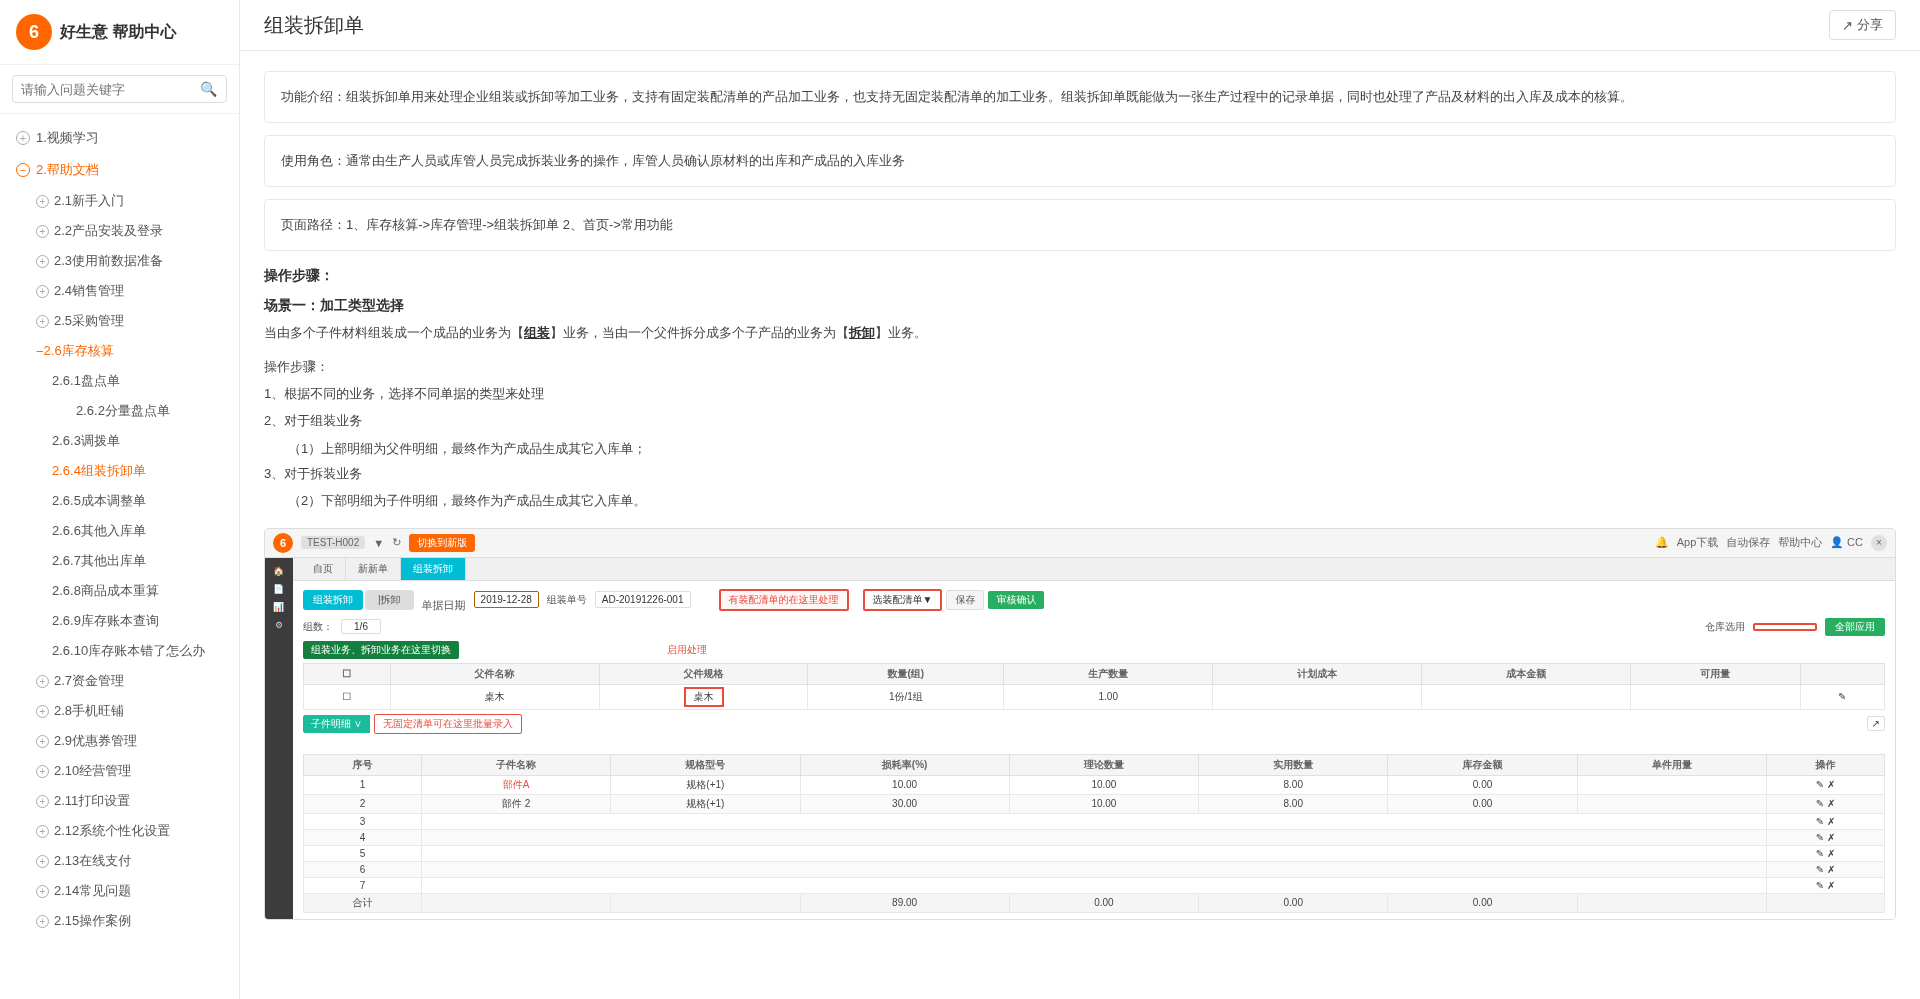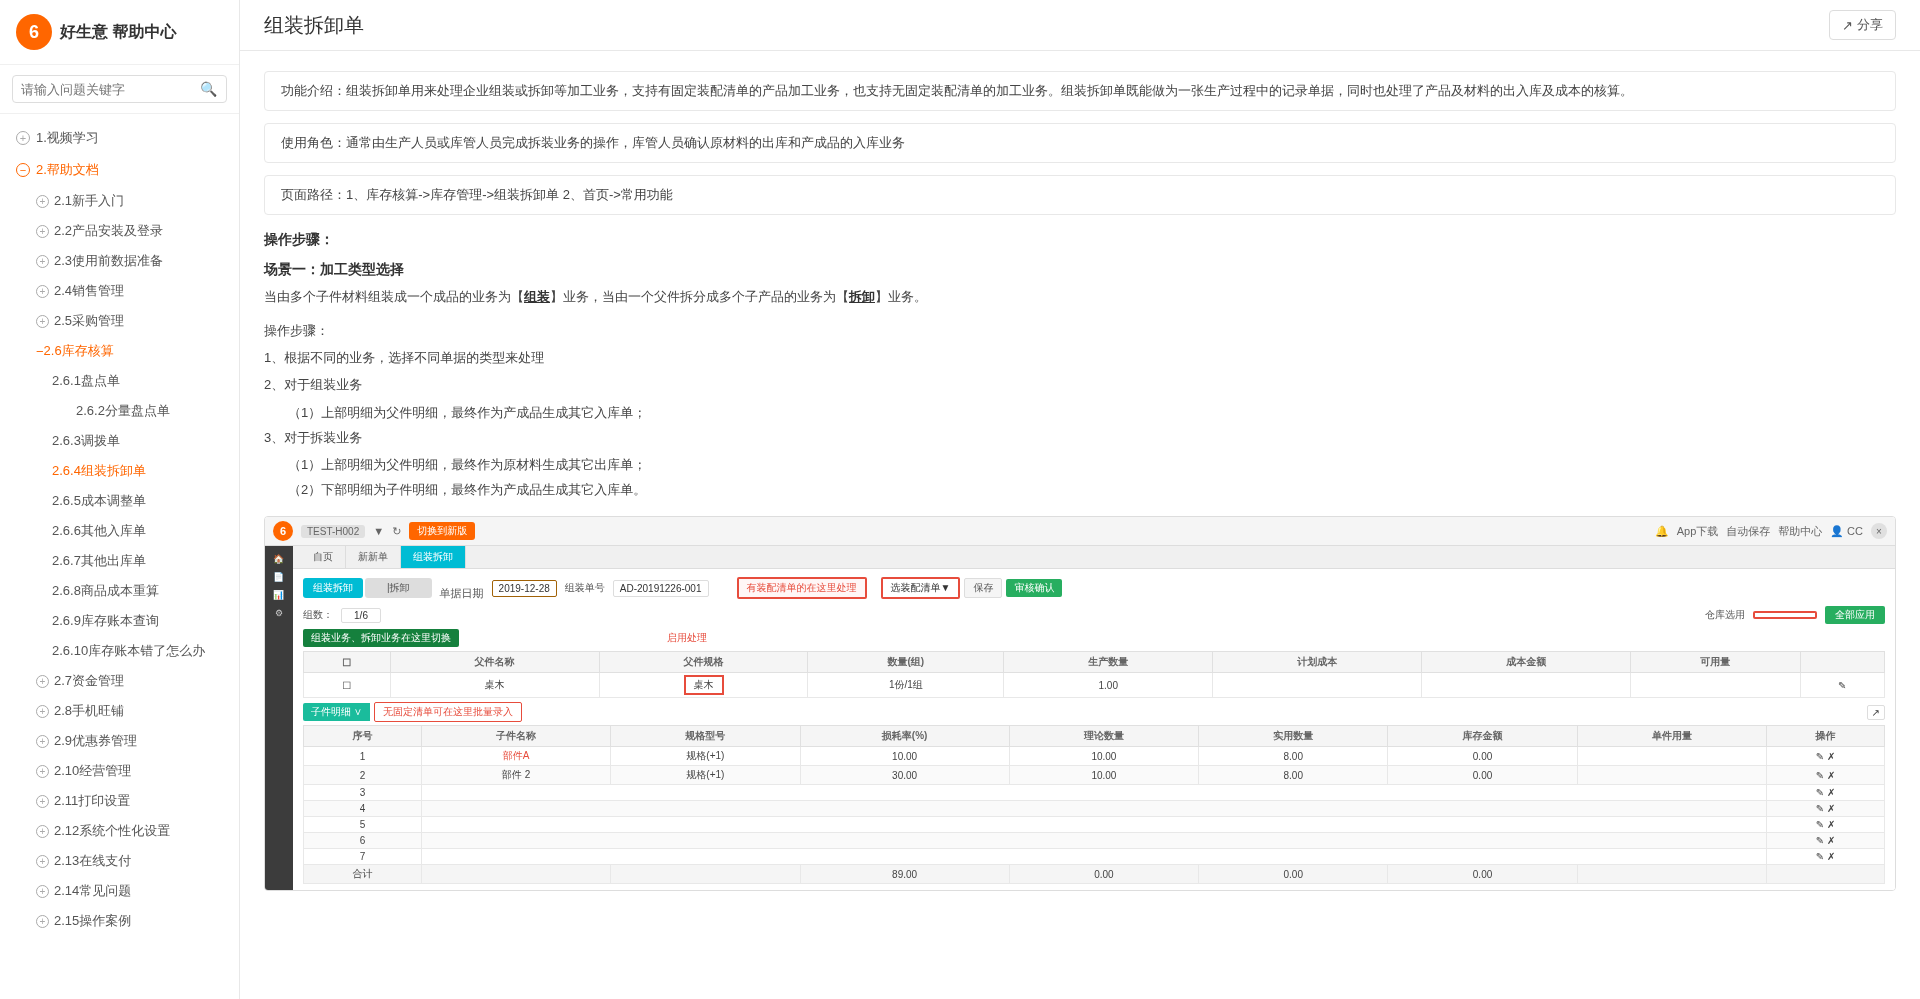--- a/index.html
+++ b/index.html
@@ -168,21 +168,21 @@
       flex: 1;
       overflow-y: auto;
       padding: 20px 24px;
       background: #fff;
     }
 
     .info-block {
       background: #fff;
       border: 1px solid #e8e8e8;
       border-radius: 4px;
-      padding: 8px 16px;
+      padding: 14px 16px;
       margin-bottom: 12px;
       font-size: 13px;
       line-height: 1.7;
       color: #444;
     }
 
     .section-title {
       font-size: 14px;
       font-weight: bold;
       color: #333;
@@ -431,21 +431,20 @@
     </div>
 
     <div class="step-text" style="margin-top:10px;">操作步骤：</div>
     <div class="step-text">1、根据不同的业务，选择不同单据的类型来处理</div>
     <div class="step-text">2、对于组装业务</div>
     <div class="indent-block">
       <div>（1）上部明细为父件明细，最终作为产成品生成其它入库单；</div>
     </div>
     <div class="step-text">3、对于拆装业务</div>
     <div class="indent-block">
-      <div>（1）上部明细为父件明细，最终作为原材料生成其它出库单；</div>
       <div>（2）下部明细为子件明细，最终作为产成品生成其它入库单。</div>
     </div>
 
     <div class="screenshot-wrapper">
       <div class="screenshot-inner" style="position:relative;">
 
         <div class="ss-topbar">
           <div class="ss-logo-circle">6</div>
           <span class="ss-testbadge">TEST-H002</span>
           <span>▼</span>
@@ -475,21 +474,21 @@
               <div style="padding:4px 12px; font-size:10px; color:#555; border-right:1px solid #ddd;">自页</div>
               <div style="padding:4px 12px; font-size:10px; color:#555; border-right:1px solid #ddd;">新新单</div>
               <div style="padding:4px 12px; font-size:10px; color:#fff; background:#00bcd4; border-right:1px solid #ddd;">组装拆卸</div>
             </div>
 
             <div style="padding:6px 10px; background:#fff;">
 
               <div style="display:flex; align-items:center; gap:8px; margin-bottom:5px; flex-wrap:wrap;">
                 <div style="display:flex; gap:2px;">
                   <div style="background:#00bcd4; color:#fff; padding:3px 10px; font-size:10px; border-radius:3px;">组装拆卸</div>
-                  <div style="background:#ddd; color:#555; padding:3px 22px; font-size:10px; border-radius:3px;">|拆卸</div>
+                  <div style="background:#ddd; color:#555; padding:3px 13px; font-size:10px; border-radius:3px;">|拆卸</div>
                 </div>
                 <span style="font-size:11px; color:#555;margin-top:11px;">单据日期</span>
                 <span style="border:1px solid #a16207; padding:2px 6px; font-size:10px; border-radius:2px;">2019-12-28</span>
                 <span style="font-size:10px; color:#555;">组装单号</span>
                 <span style="border:1px solid #ddd; padding:2px 6px; font-size:10px; border-radius:2px;">AD-20191226-001</span>
 
                 <div style="border:2px solid #e74c3c; background:rgba(255,80,80,0.05); padding:2px 8px; font-size:10px; color:#e74c3c; border-radius:2px; margin-left:20px;">有装配清单的在这里处理</div>
                 <div style="display:flex; gap:4px; align-items:center; margin-left:6px;">
                   <div style="border:2px solid #e74c3c; padding:2px 8px; font-size:10px; border-radius:2px; color:#333;">选装配清单▼</div>
                   <div style="padding:2px 8px; font-size:10px; background:#f5f5f5; border:1px solid #ddd; border-radius:2px; color:#555;">保存</div>
@@ -535,21 +534,21 @@
                     <td>1份/1组</td>
                     <td>1.00</td>
                     <td></td>
                     <td></td>
                     <td></td>
                     <td>✎</td>
                   </tr>
                 </tbody>
               </table>
 
-              <div style="display:flex; justify-content:space-between; align-items:center; margin-bottom:3px;">
+              <div style="display:flex; justify-content:space-between; align-items:center; margin-bottom:20px;">
                 <div style="display:flex; align-items:center; gap:4px;">
                   <div style="background:#1abc9c; color:#fff; padding:2px 8px; font-size:10px; border-radius:2px 0 0 2px;">子件明细 ∨</div>
                   <div style="border:1px solid #e74c3c; padding:2px 8px; font-size:10px; color:#e74c3c; border-radius:2px;">无固定清单可在这里批量录入</div>
                 </div>
                 <div style="border:1px solid #ddd; padding:1px 4px; font-size:10px; border-radius:2px;">↗</div>
               </div>
 
               <table class="ss-table">
                 <thead>
                   <tr>

